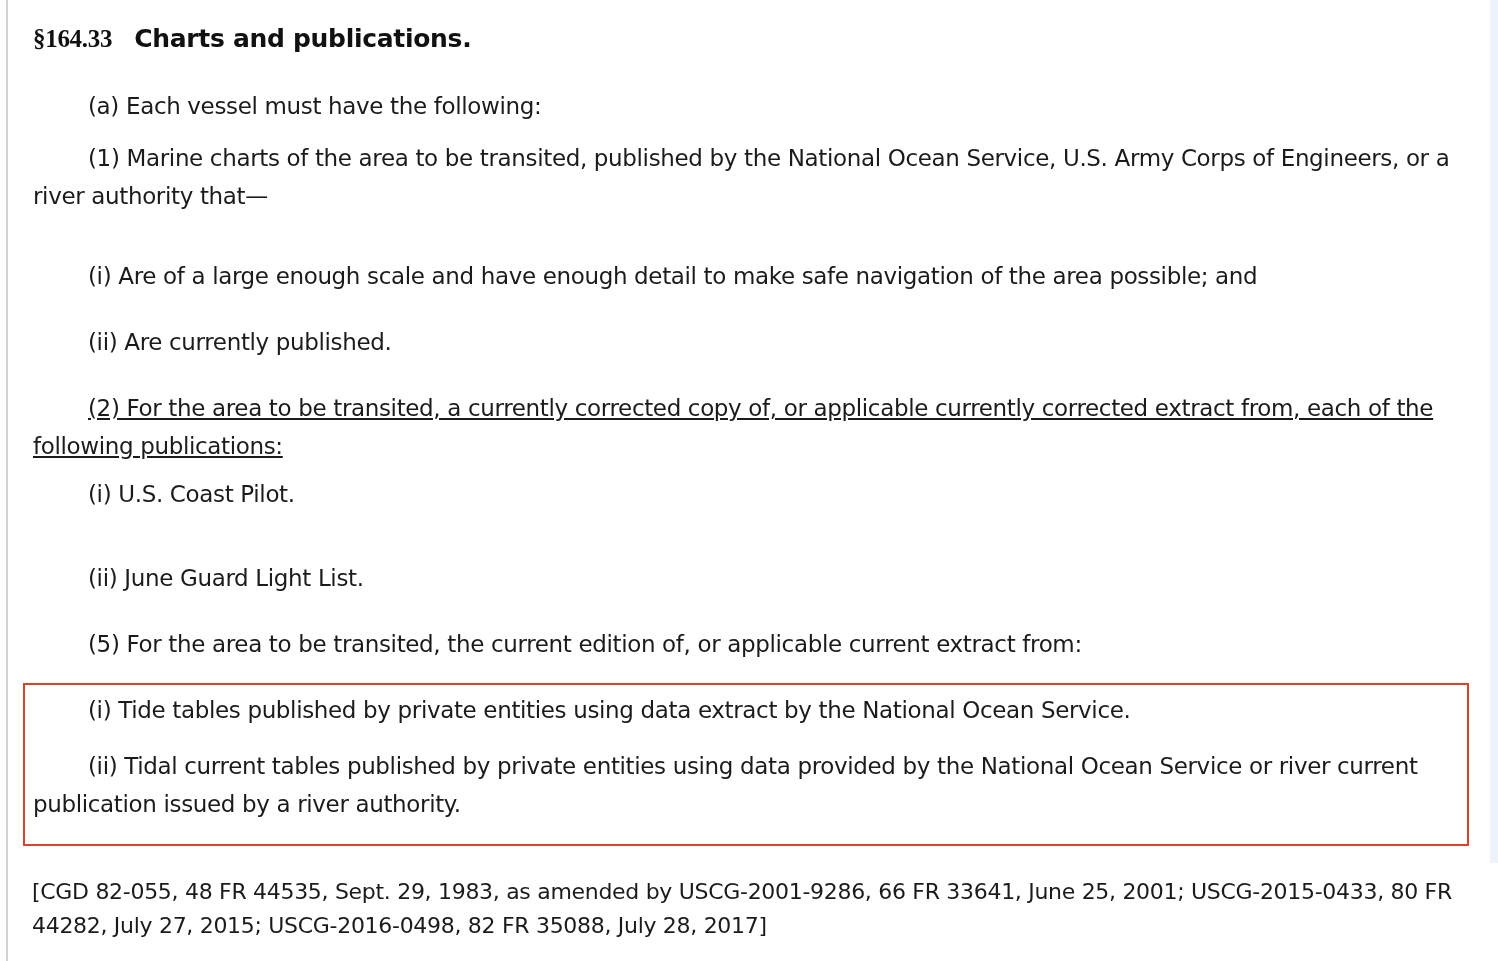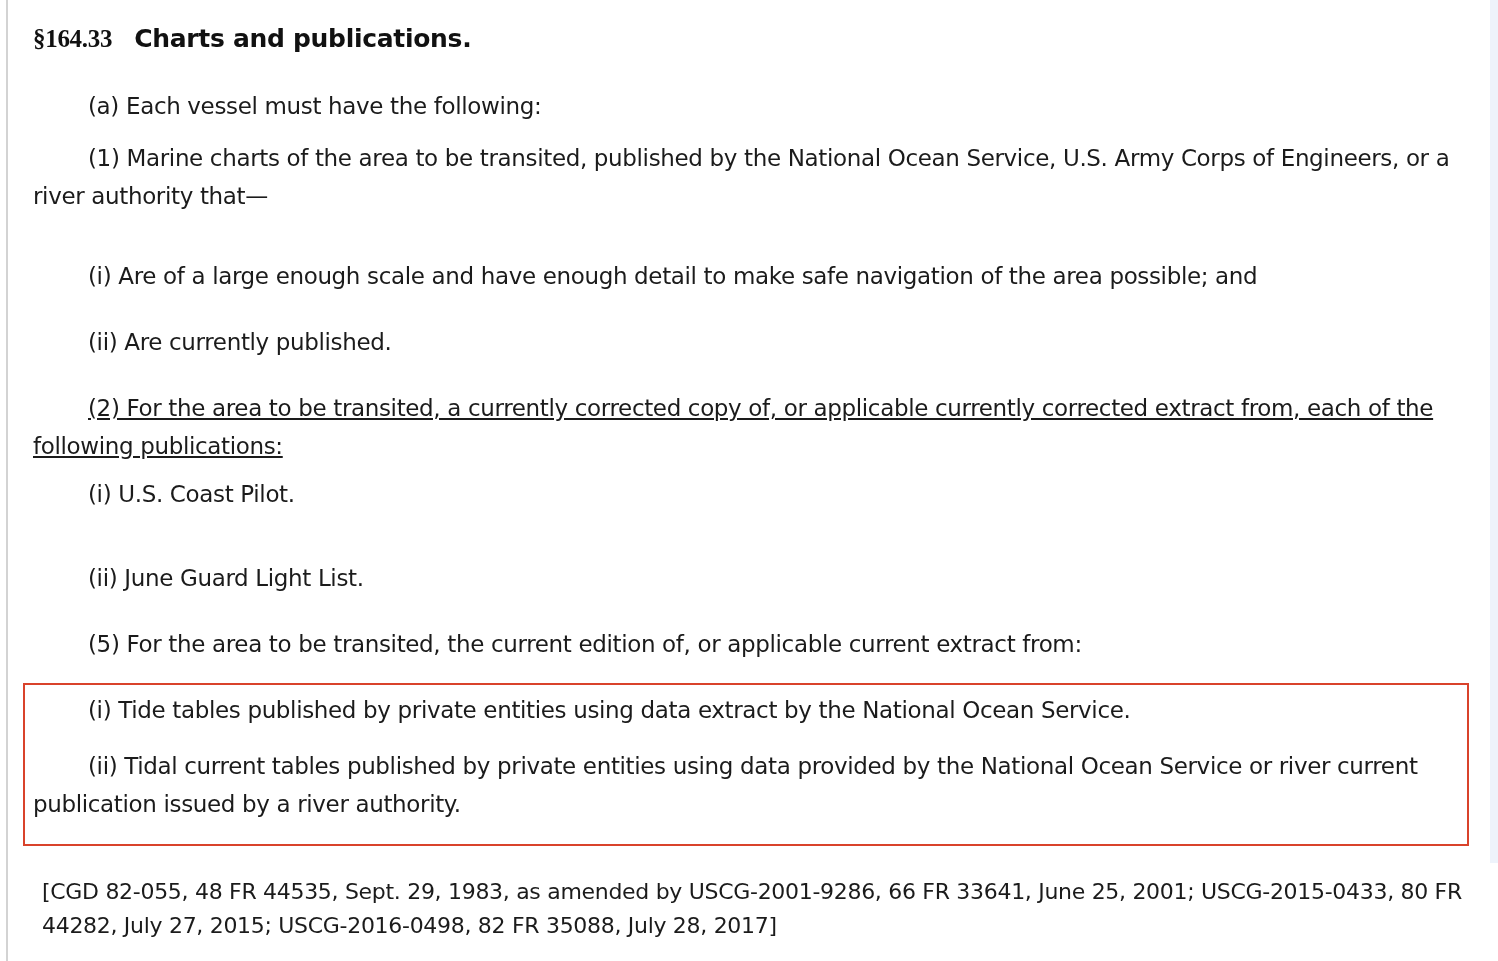--- a/index.html
+++ b/index.html
@@ -61,21 +61,21 @@
     .highlight-box {
       position: absolute;
       left: 23px;
       top: 683px;
       width: 1442px;
       height: 159px;
       border: 2px solid #d9432b;
     }
     .citation {
       position: absolute;
-      left: 42px;
+      left: 32px;
       top: 875px;
       width: 1430px;
       font-size: 22px;
       line-height: 34px;
       letter-spacing: -0.3px;
       color: #1b1b1b;
     }
   </style>
 </head>
 <body>

